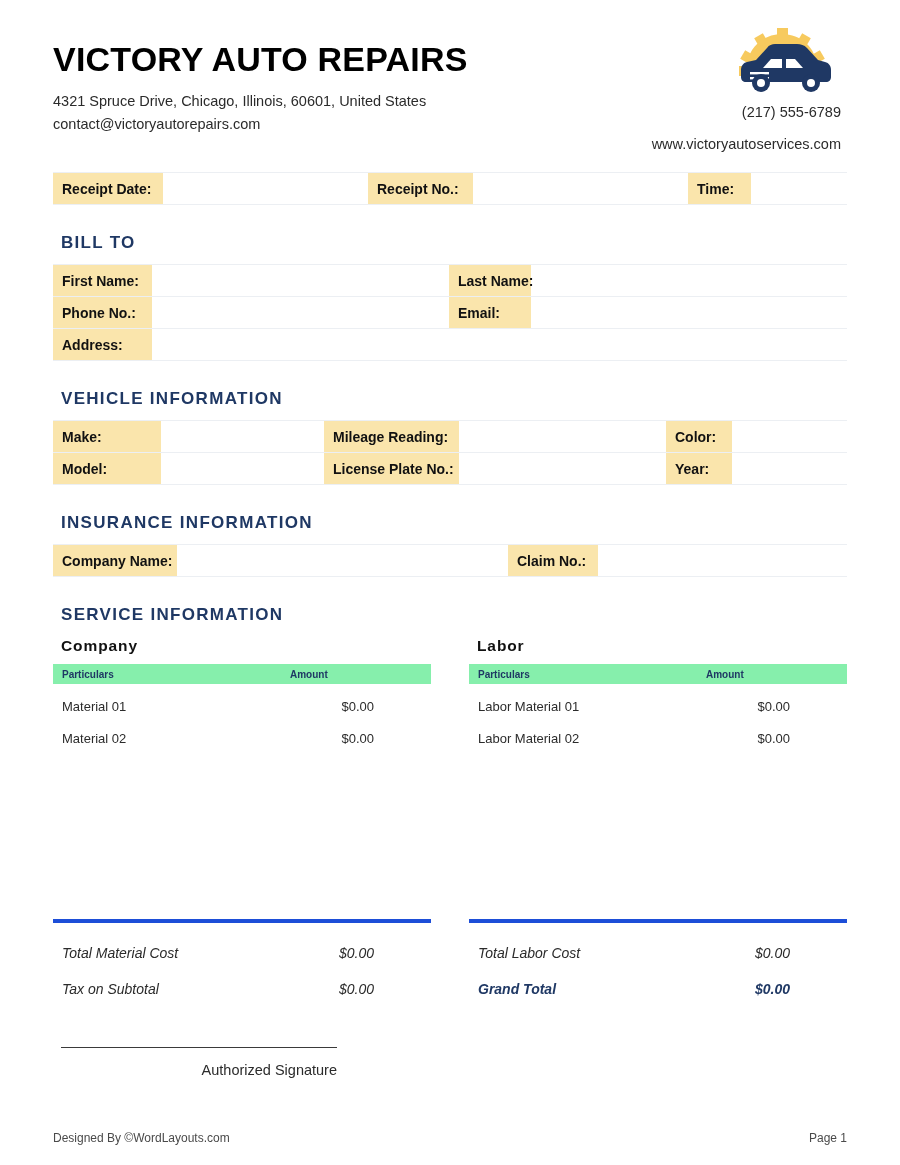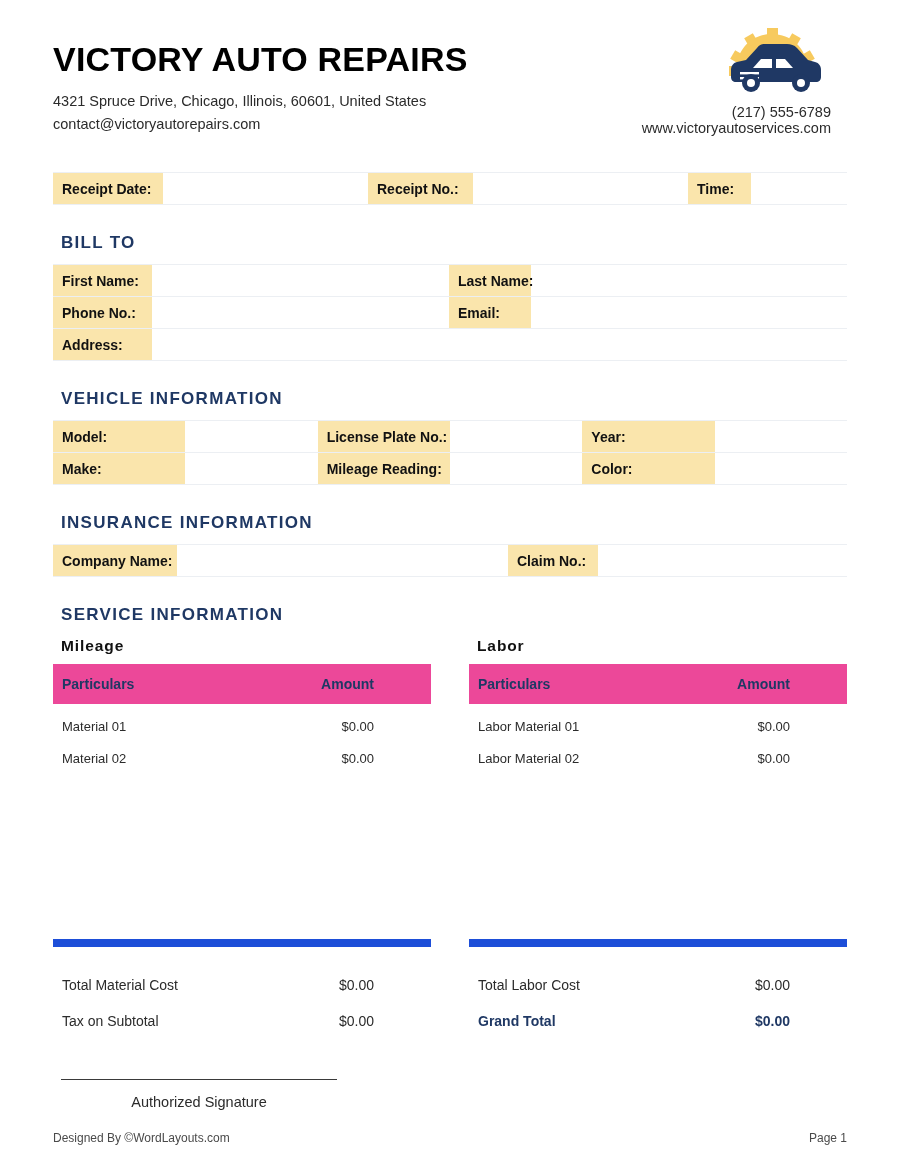--- a/index.html
+++ b/index.html
@@ -34,37 +34,37 @@
     line-height: 1.05;
   }
   .company-contact {
     margin-top: 12px;
     font-size: 14.5px;
     color: #2b2b2b;
     line-height: 1.58;
   }
   .header-right {
     position: absolute;
-    right: 16px;
+    right: 6px;
     top: 26px;
     width: 240px;
     text-align: right;
   }
   .logo {
     display: block;
     margin-left: auto;
     margin-right: 0;
   }
   .header-right .phone {
     margin-top: 6px;
     font-size: 14.5px;
     color: #2b2b2b;
   }
   .header-right .website {
-    margin-top: 0;
+    margin-top: 16px;
     font-size: 14.5px;
     color: #2b2b2b;
   }
 
   
   .field-table {
     width: 794px;
     border-collapse: collapse;
     table-layout: fixed;
   }
@@ -107,44 +107,45 @@
     color: #111111;
     letter-spacing: 0.9px;
     margin: 0 0 9px 8px;
   }
   .items-table {
     width: 100%;
     border-collapse: collapse;
     table-layout: fixed;
   }
   .items-table thead th {
-    background: #ec4899;
+    background: #86efac;
     color: #1f3864;
-    font-size: 14px;
+    font-size: 10px;
     font-weight: bold;
     text-align: left;
-    height: 40px;
+    height: 20px;
     padding: 0 9px;
   }
-  .items-table thead th.amt { text-align: right; padding-right: 57px; }
+  .items-table thead th.amt { text-align: left; padding-right: 57px; }
   .items-table tbody td {
     font-size: 13px;
     color: #2b2b2b;
     height: 36px;
     padding: 0 9px;
     vertical-align: middle;
   }
   .items-table tbody tr:first-child td { padding-top: 8px; }
   .items-table tbody td.amt { text-align: right; padding-right: 57px; }
 
   .items-spacer { height: 163px; }
 
   .totals {
-    border-top: 8px solid #1d4ed8;
-    padding-top: 20px;
+    border-top: 4px solid #1d4ed8;
+    padding-top: 12px;
+    font-style: italic;
   }
   .totals-table {
     width: 100%;
     border-collapse: collapse;
     table-layout: fixed;
   }
   .totals-table td {
     font-size: 14px;
     color: #2b2b2b;
     height: 36px;
@@ -155,21 +156,21 @@
   .totals-table tr.grand td {
     font-weight: bold;
     color: #1f3864;
   }
 
   
   .signature {
     margin-top: 40px;
     margin-left: 8px;
     width: 276px;
-    text-align: center;
+    text-align: right;
   }
   .sig-line {
     border-top: 1px solid #3a3a3a;
     height: 1px;
     width: 276px;
   }
   .sig-label {
     margin-top: 14px;
     font-size: 14.5px;
     color: #2b2b2b;
@@ -271,33 +272,33 @@
       <td class="lbl">Address:</td>
       <td class="val" colspan="3"></td>
     </tr>
   </tbody>
     </table>
 
   <div class="section-title">VEHICLE INFORMATION</div>
   <table class="field-table">
     <tbody>
         <tr>
-      <td class="lbl">Model:</td>
-      <td class="val"></td>
-      <td class="lbl">License Plate No.:</td>
-      <td class="val"></td>
-      <td class="lbl">Year:</td>
-      <td class="val"></td>
-    </tr>
-    <tr>
       <td class="lbl" style="width:108px">Make:</td>
       <td class="val" style="width:163px"></td>
       <td class="lbl" style="width:135px">Mileage Reading:</td>
       <td class="val" style="width:207px"></td>
       <td class="lbl" style="width:66px">Color:</td>
+      <td class="val"></td>
+    </tr>
+    <tr>
+      <td class="lbl">Model:</td>
+      <td class="val"></td>
+      <td class="lbl">License Plate No.:</td>
+      <td class="val"></td>
+      <td class="lbl">Year:</td>
       <td class="val"></td>
     </tr>
   </tbody>
     </table>
 
   <div class="section-title">INSURANCE INFORMATION</div>
   <table class="field-table">
     <tbody>
         <tr>
       <td class="lbl" style="width:124px">Company Name:</td>
@@ -306,21 +307,21 @@
       <td class="val"></td>
     </tr>
   </tbody>
     </table>
 
   <div class="section-title">SERVICE INFORMATION</div>
 
   <div class="service-wrap">
 
     <div class="col">
-      <div class="col-title">Mileage</div>
+      <div class="col-title">Company</div>
       <table class="items-table">
         <thead>
           <tr>
             <th>Particulars</th>
             <th class="amt" style="width:150px">Amount</th>
           </tr>
         </thead>
         <tbody>
           <tr>
             <td>Material 01</td>

